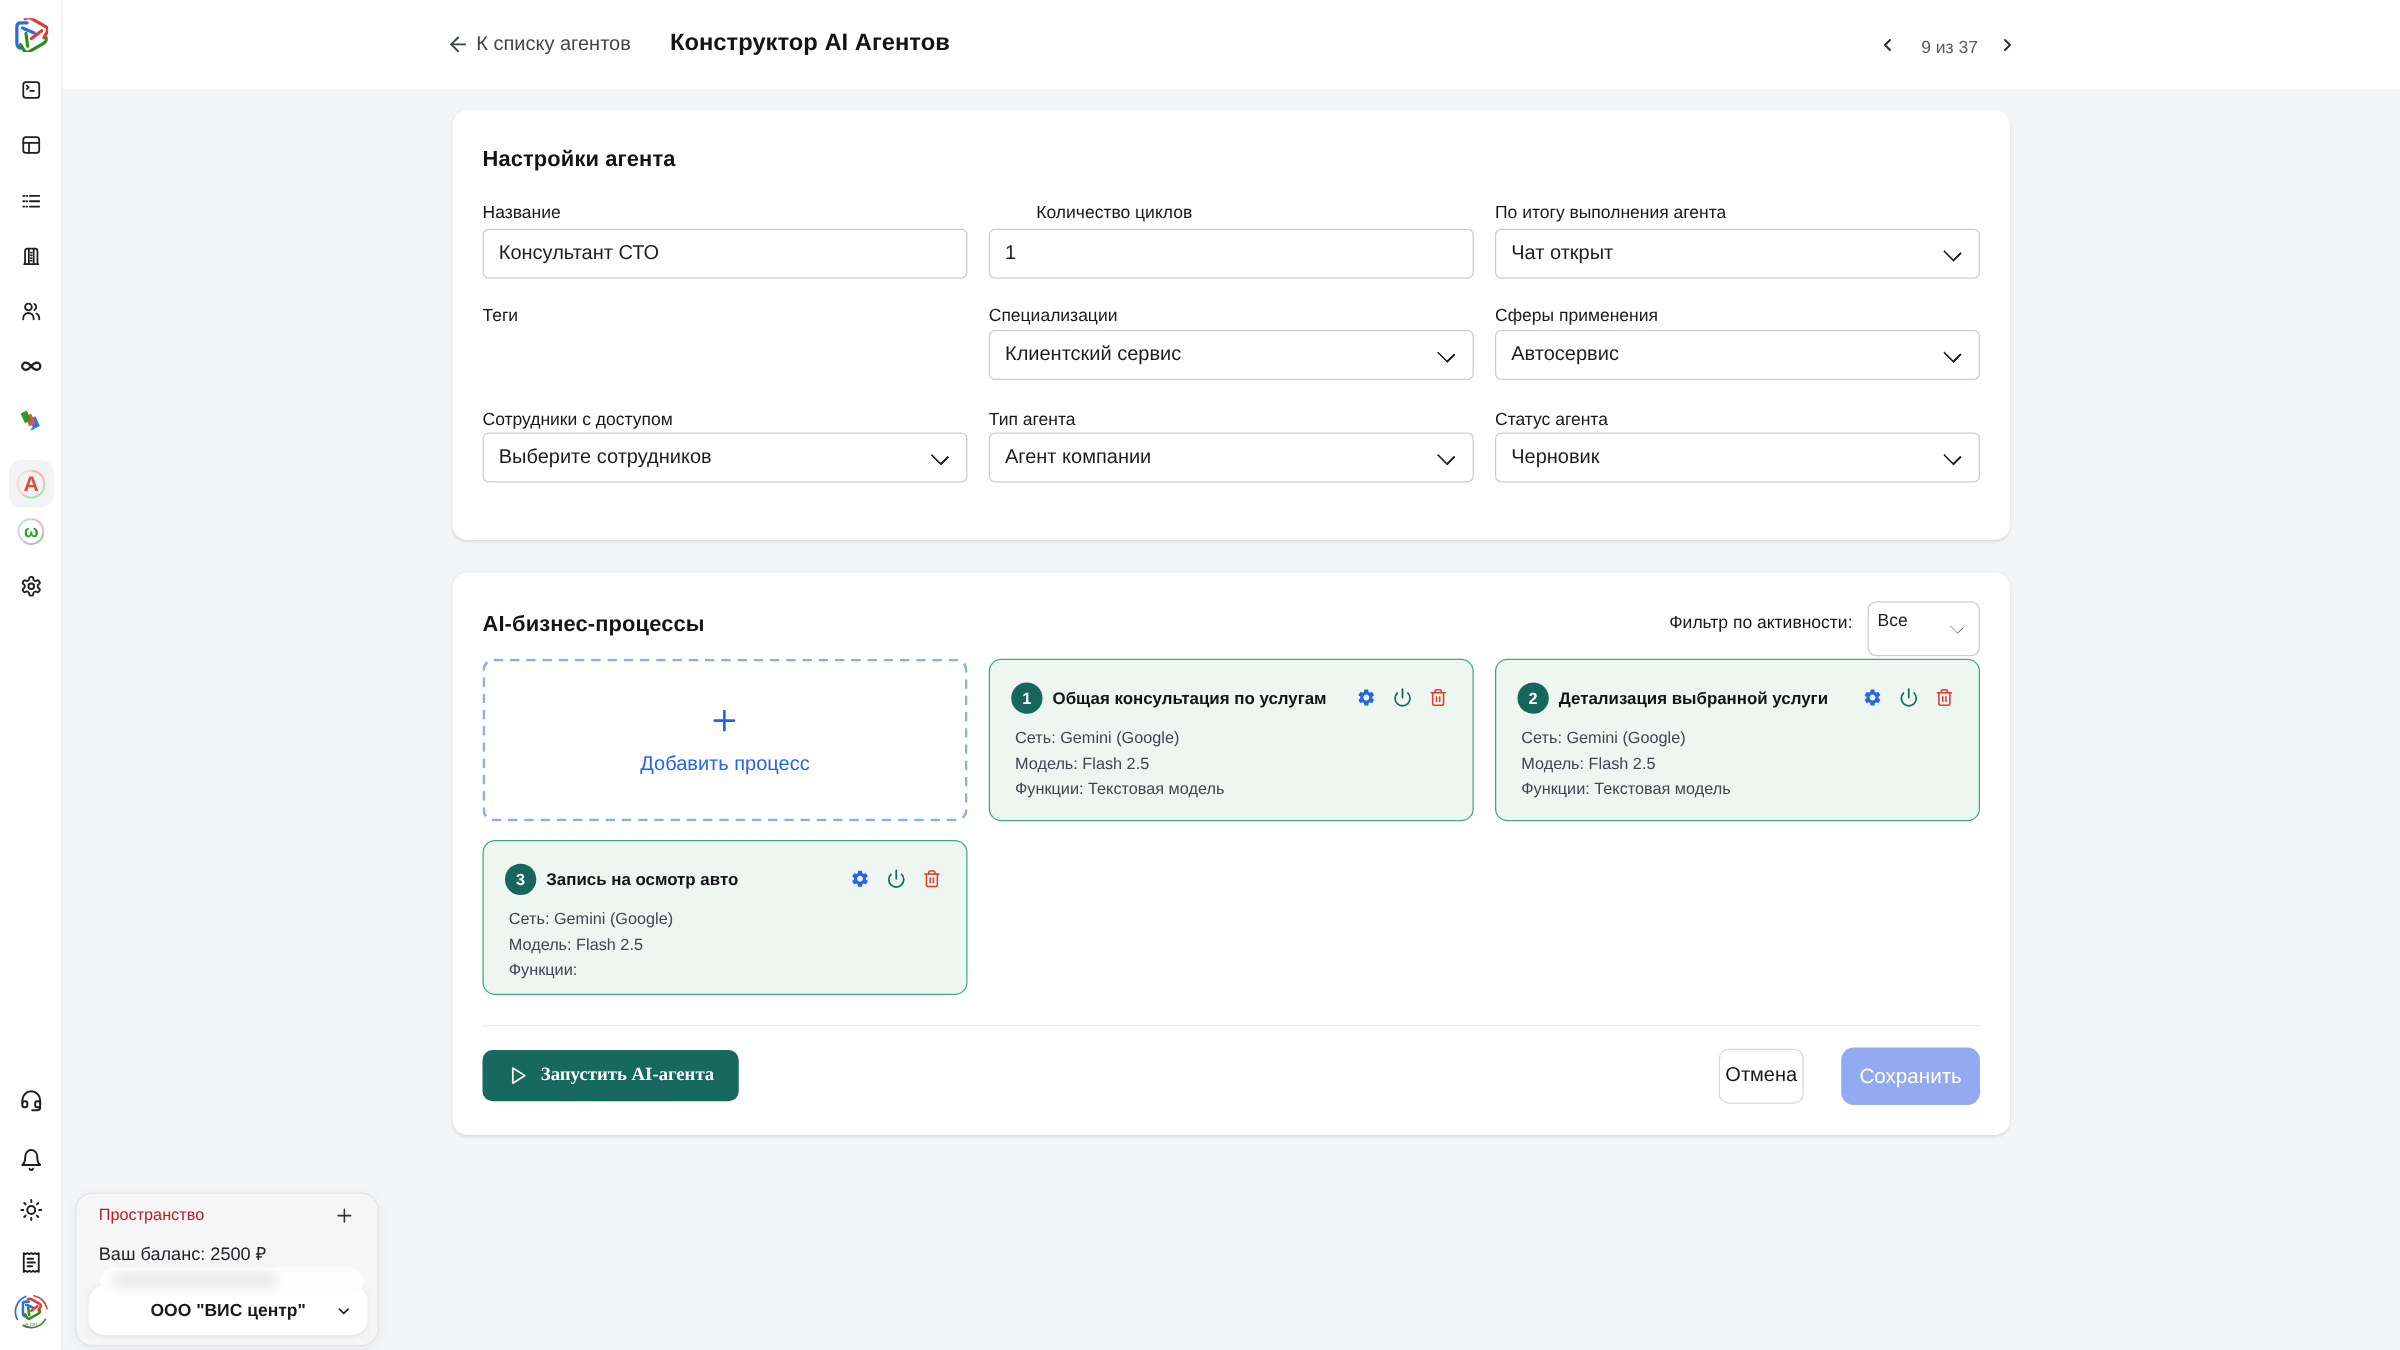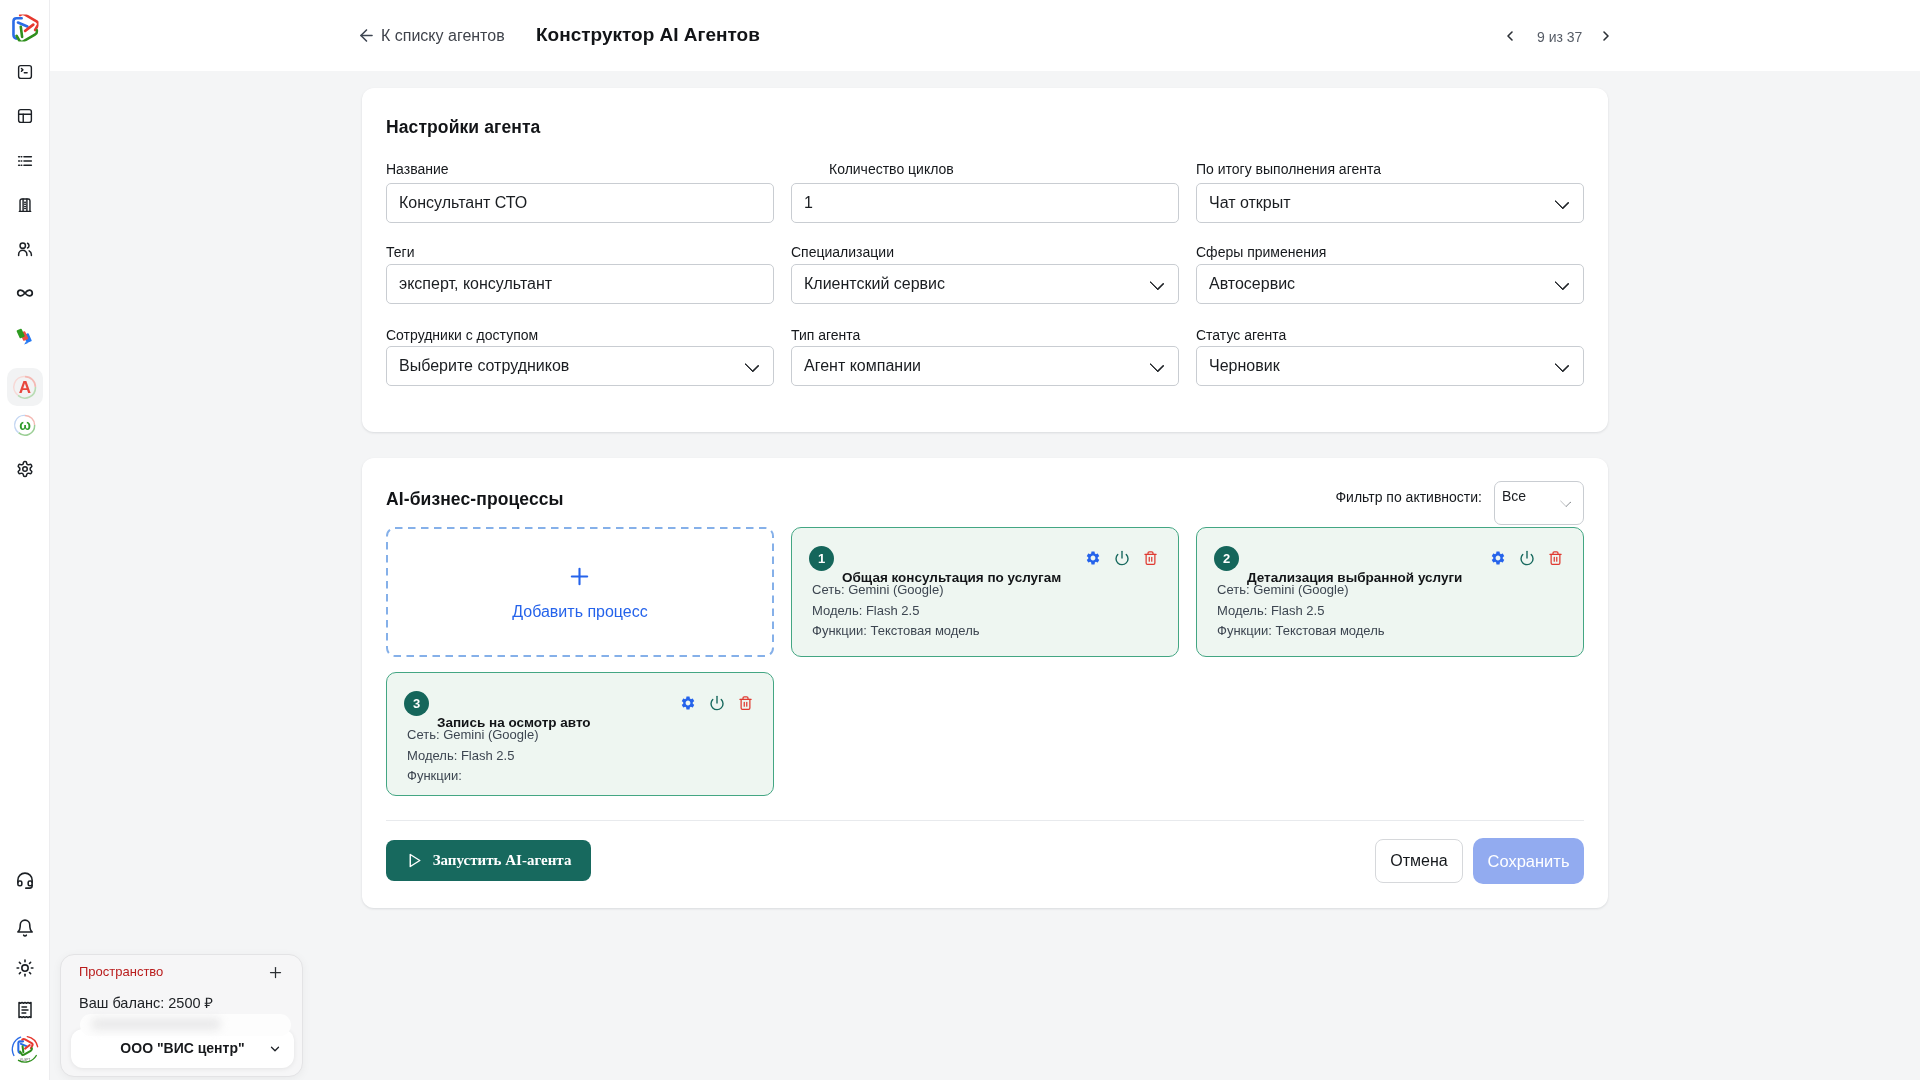--- a/index.html
+++ b/index.html
@@ -15,26 +15,26 @@
   
   .card { position:absolute; left:362px; width:1246px; background:#fff; border-radius:12px; box-shadow:0 1px 3px rgba(16,24,40,.08),0 1px 2px rgba(16,24,40,.04); }
   .ctitle { position:absolute; left:24px; font-size:17.5px; font-weight:700; letter-spacing:.1px; color:#121417; }
   .flabel { position:absolute; font-size:14px; font-weight:400; color:#15181c; line-height:16px; }
   .finput { position:absolute; width:388px; height:40px; background:#fff; border:1px solid #c9cdd2; border-radius:5px; font-size:16px; color:#1a1d21; line-height:38px; padding-left:12px; white-space:nowrap; }
   .fsel.small::after { width:8px; height:8px; margin-top:-6px; border-width:1.6px; border-color:#6b7077; right:13px; }
   .fsel::after { content:""; position:absolute; right:15px; top:50%; width:10px; height:10px; margin-top:-7.5px; border-right:2px solid #202428; border-bottom:2px solid #202428; transform:rotate(45deg) scale(1,.8); border-radius:1px; }
   
   .pcard { position:absolute; width:388px; background:#eef6f1; border:1px solid #43a683; border-radius:10px; }
   .pnum { position:absolute; left:17px; top:18px; width:25px; height:25px; border-radius:50%; background:#15665b; color:#fff; font-size:13px; font-weight:700; text-align:center; line-height:25px; }
-  .ptitle { position:absolute; left:50px; top:23px; font-size:13.5px; font-weight:700; color:#121417; white-space:nowrap;margin-top:19px; }
+  .ptitle { position:absolute; left:50px; top:23px; font-size:13.5px; font-weight:700; color:#121417; white-space:nowrap; }
   .pinfo { position:absolute; left:20px; top:52px; font-size:13px; color:#3d4651; line-height:20.5px; }
   .picons { position:absolute; top:22px; display:flex; gap:13px; align-items:center; }
   
   #runbtn { position:absolute; left:24px; top:382px; width:205px; height:41px; background:#17695e; border-radius:8px; color:#fff; font-size:15px; font-weight:700; display:flex; align-items:center; justify-content:center; gap:10px;font-family:Liberation Serif, serif; }
-  #cancelbtn { position:absolute; left:1013px; top:381px; width:88px; height:44px; background:#fff; border:1px solid #d6d8db; border-radius:8px; font-size:16px; color:#15181c; text-align:center; line-height:42px; }
+  #cancelbtn { position:absolute; left:1013px; top:381px; width:68px; height:44px; background:#fff; border:1px solid #d6d8db; border-radius:8px; font-size:16px; color:#15181c; text-align:center; line-height:42px; }
   #savebtn { position:absolute; left:1111px; top:380px; width:111px; height:46px; background:#92abf0; border-radius:10px; font-size:16.5px; color:#fff; text-align:center; line-height:46px; }
   
   #panel { position:absolute; left:60px; top:954px; width:243px; height:123px; background:#f6f6f7; border:1px solid #e3e3e5; border-radius:14px; box-shadow:0 2px 10px rgba(0,0,0,.05); z-index:6; }
   svg { display:block; }
 </style>
 </head>
 <body>
 <div id="header">
   <svg class="abs" style="left:307px; top:26px;" width="19" height="19" viewBox="0 0 24 24" fill="none" stroke="#3e4652" stroke-width="2" stroke-linecap="round" stroke-linejoin="round">
       <path d="M19 12H5"></path>
@@ -188,21 +188,20 @@
 </div>
 <div id="card1" class="card" style="top:88px; height:344px;">
   <div class="ctitle" style="top:29px;">Настройки агента</div>
   <div class="flabel" style="left:24px; top:73px;">Название</div>
   <div class="finput" style="left:24px; top:95px;">Консультант СТО</div>
   <div class="flabel" style="left:429px; top:73px;padding-left:38px;">Количество циклов</div>
   <div class="finput" style="left:429px; top:95px;">1</div>
   <div class="flabel" style="left:834px; top:73px;">По итогу выполнения агента</div>
   <div class="finput fsel" style="left:834px; top:95px;">Чат открыт</div>
   <div class="flabel" style="left:24px; top:156px;">Теги</div>
-  <div class="finput" style="left:24px; top:176px;">эксперт, консультант</div>
   <div class="flabel" style="left:429px; top:156px;">Специализации</div>
   <div class="finput fsel" style="left:429px; top:176px;">Клиентский сервис</div>
   <div class="flabel" style="left:834px; top:156px;">Сферы применения</div>
   <div class="finput fsel" style="left:834px; top:176px;">Автосервис</div>
   <div class="flabel" style="left:24px; top:239px;">Сотрудники с доступом</div>
   <div class="finput fsel" style="left:24px; top:258px;">Выберите сотрудников</div>
   <div class="flabel" style="left:429px; top:239px;">Тип агента</div>
   <div class="finput fsel" style="left:429px; top:258px;">Агент компании</div>
   <div class="flabel" style="left:834px; top:239px;">Статус агента</div>
   <div class="finput fsel" style="left:834px; top:258px;">Черновик</div>

